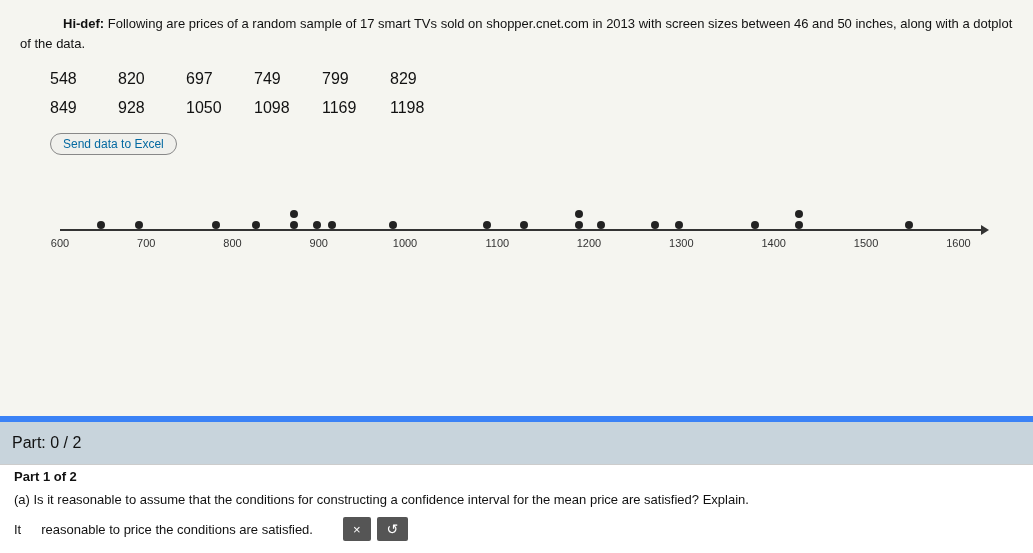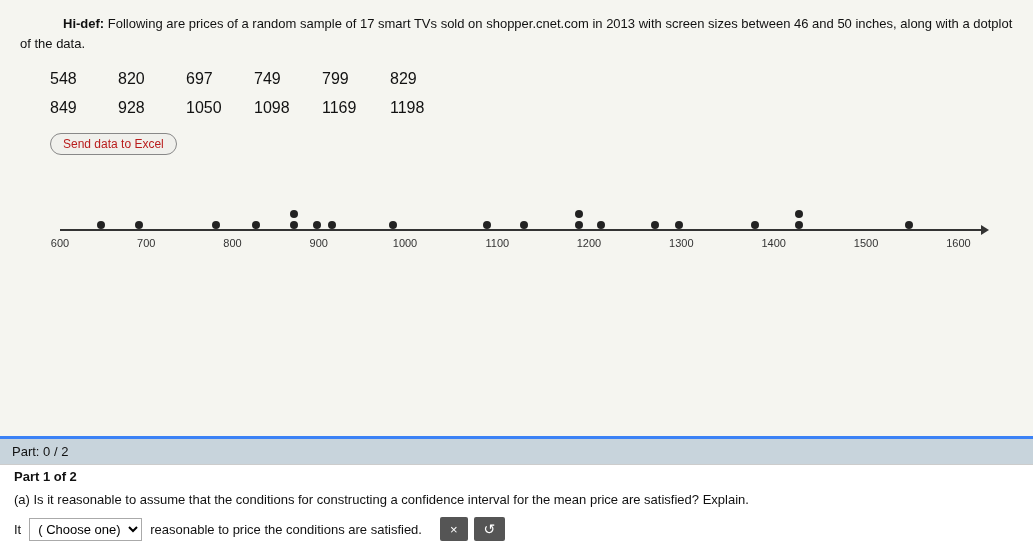--- a/index.html
+++ b/index.html
@@ -44,21 +44,21 @@
     .send-excel-btn {
       display: inline-block;
       border: 1px solid #888;
       border-radius: 12px;
       padding: 3px 12px;
       font-size: 12px;
       background: #f0f0ec;
       cursor: pointer;
       margin-left: 30px;
       margin-bottom: 14px;
-      color: #b91c1c;
+      color: #0369a1;
     }
     .dotplot-container {
       position: relative;
       margin: 0 10px 10px 10px;
       height: 80px;
     }
     .dotplot-axis {
       position: absolute;
       bottom: 18px;
       left: 30px;
@@ -98,24 +98,24 @@
     }
     .dot {
       position: absolute;
       width: 8px;
       height: 8px;
       border-radius: 50%;
       background: #222;
     }
     .part-header-bar {
       background: #c8d4dc;
-      padding: 5px 12px;
-      font-size: 13px;
-      color: #111;
-      border-top: 3px solid #3b82f6;
+      padding: 12px 12px;
+      font-size: 16px;
+      color: #111;
+      border-top: 6px solid #3b82f6;
     }
     .part-section {
       background: #fff;
       padding: 4px 14px 12px 14px;
       border-top: 1px solid #ccc;
     }
     .part-title {
       font-size: 13px;
       font-weight: bold;
       margin-bottom: 6px;
@@ -123,21 +123,21 @@
     }
     .part-question {
       font-size: 13px;
       color: #111;
       margin-bottom: 8px;
       line-height: 1.5;
     }
     .part-answer-row {
       display: flex;
       align-items: center;
-      gap: 8px;
+      gap: 20px;
       flex-wrap: wrap;
     }
     .answer-text {
       font-size: 13px;
       color: #111;
     }
     .dropdown-select {
       border: 1px solid #aaa;
       background: #fff;
       padding: 2px 4px;
@@ -247,24 +247,19 @@
 
 <div class="part-header-bar">
   <span>Part: 0 / 2</span>
 </div>
 
 <div class="part-section">
   <div class="part-title">Part 1 of 2</div>
   <div class="part-question">(a) Is it reasonable to assume that the conditions for constructing a confidence interval for the mean price are satisfied? Explain.</div>
   <div class="part-answer-row">
     <span class="answer-text">It</span>
-    <select class="dropdown-select">
-      <option>( Choose one)</option>
-      <option>is</option>
-      <option>is not</option>
-    </select>
     <span class="answer-text">reasonable to price the conditions are satisfied.</span>
     <div class="action-btns">
       <button class="btn-x">×</button>
       <button class="btn-undo">↺</button>
     </div>
   </div>
 </div>
 
 </body></html>

